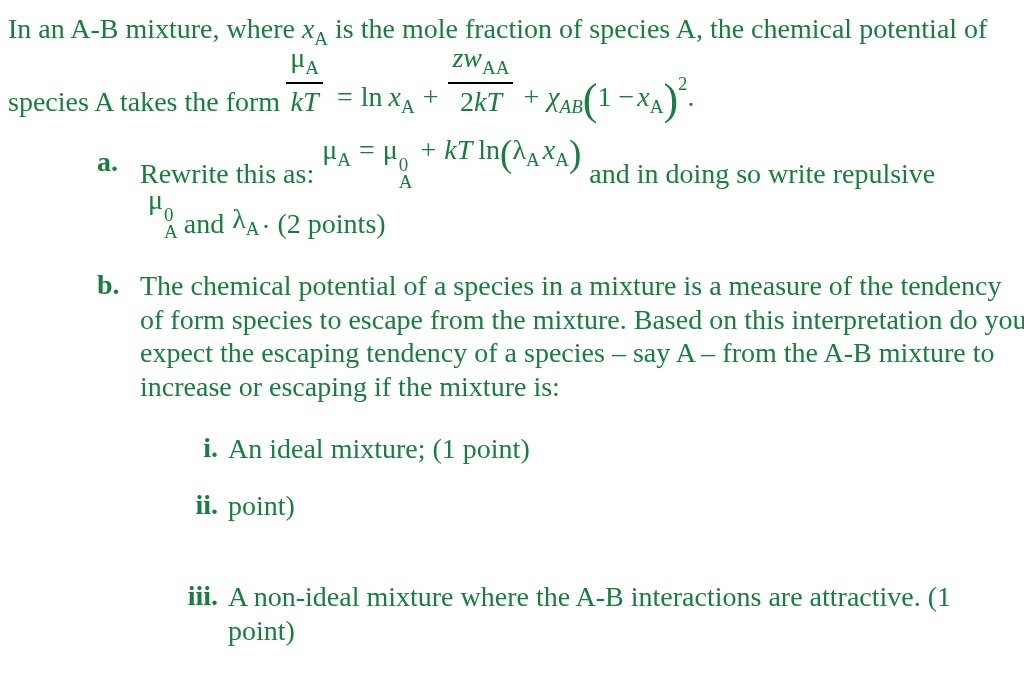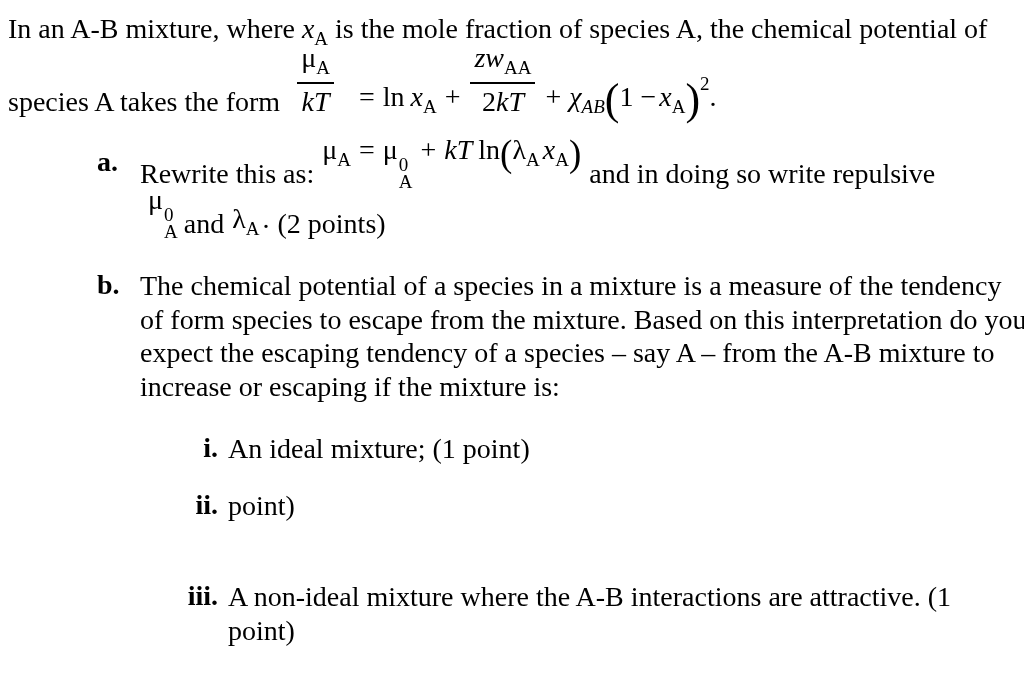--- a/index.html
+++ b/index.html
@@ -1,32 +1,32 @@
 <!DOCTYPE html>
 <html><head>
 <meta charset="utf-8">
 <style>
   html, body { margin:0; padding:0; background:#ffffff; }
   .page {
     position:relative; width:1024px; height:681px; overflow:hidden;
-    background:#ffffff; color:#000000;
+    background:#ffffff; color:#15803d;
     font-family:"Liberation Serif", "DejaVu Serif", serif;
     font-size:28px;
   }
   .abs { position:absolute; }
   .nowrap { white-space:nowrap; }
   .it { font-style:italic; }
   .b  { font-weight:normal; }
 
   
   .eqrow { display:flex; align-items:flex-end; white-space:nowrap; }
   .seg { display:inline-block; white-space:nowrap; }
 
   
-  .frac { display:inline-block; text-align:center; margin:0 17px; }
+  .frac { display:inline-block; text-align:center; margin:0 6px; }
   .frac .num { display:block; border-bottom:2px solid #000; padding:0 4px 3px 4px; }
   .frac .den { display:block; padding-top:2px; }
 
   
   .sub  { font-size:19px; vertical-align:-7px; }
   .expn { font-size:19px; vertical-align:16px; line-height:19px; }
 
   
   .ss { display:inline-flex; flex-direction:column; align-items:flex-start;
         font-size:19px; line-height:17px; vertical-align:-12px; margin-left:1px; }

